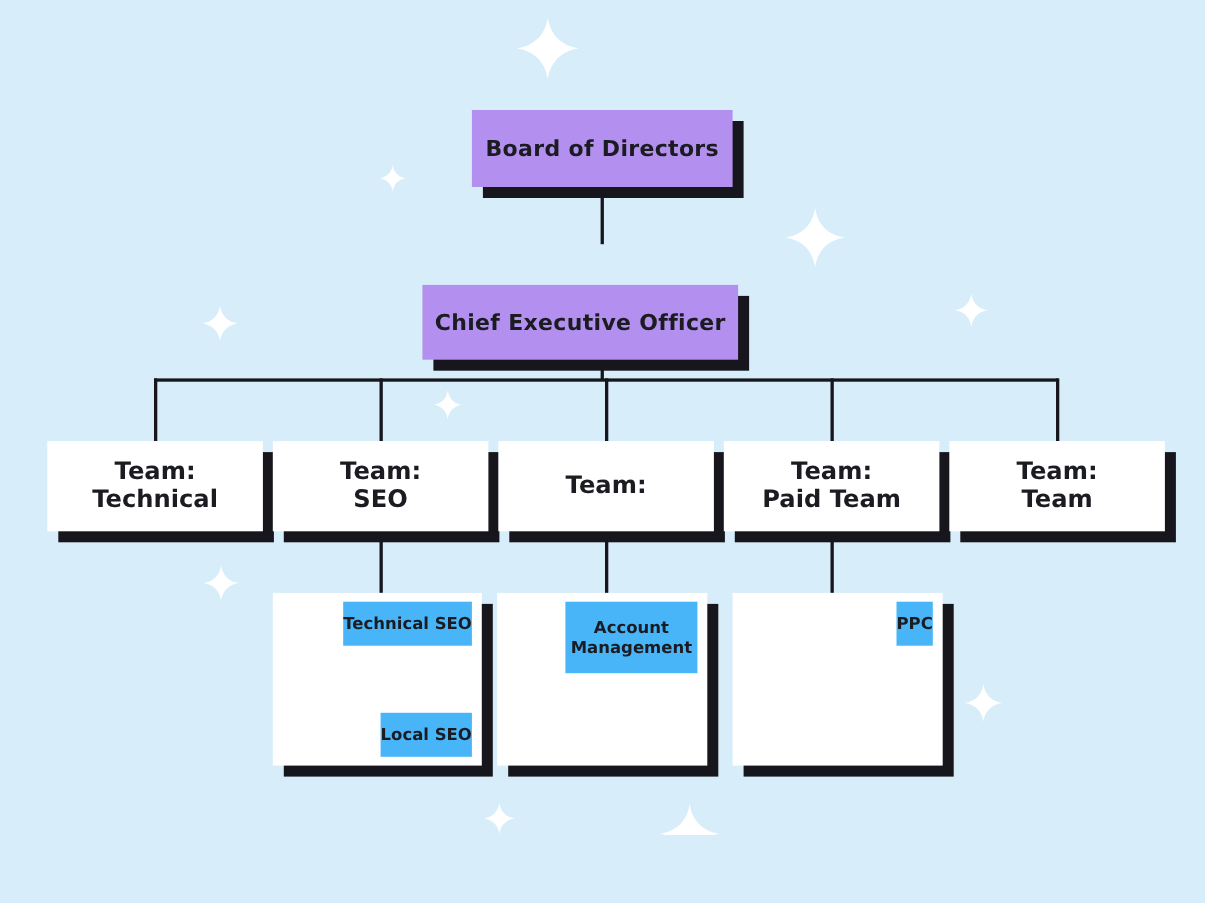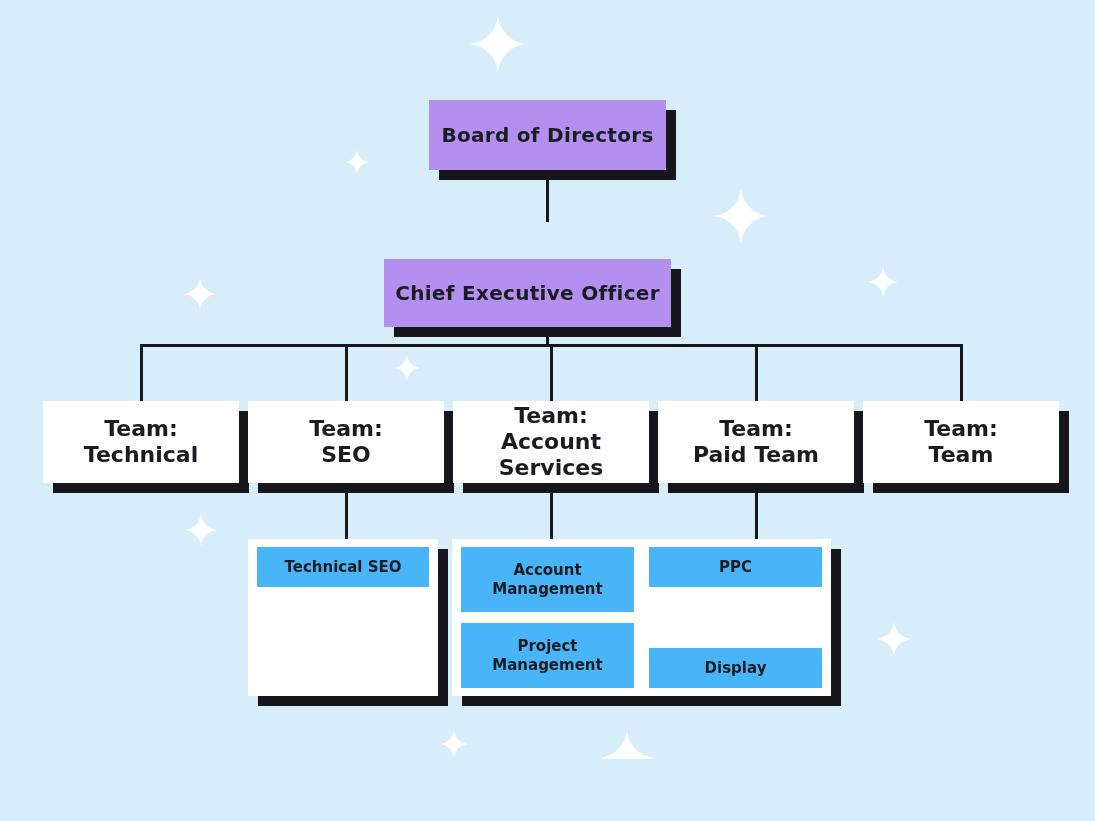--- a/index.html
+++ b/index.html
@@ -40,20 +40,21 @@
   
   .subgroup {
     position: absolute;
     background: #ffffff;
     box-shadow: 10px 10px 0 0 var(--shadow, #16161c);
     display: flex;
     flex-direction: column;
     justify-content: space-between;
     padding: 8px 9px;
     box-sizing: border-box;
+    align-items: flex-end;
   }
   .chip {
     background: var(--blue, #47b5f8);
     color: var(--text, #1b1b22);
     font-weight: 700;
     font-size: 15px;
     display: flex;
     align-items: center;
     justify-content: center;
     text-align: center;
@@ -132,21 +133,20 @@
   <div class="node white" style="left:248px; top:401px; width:196px; height:82px;">
     <div class="team-label">
       <div>Team:</div>
       <div>SEO</div>
     </div>
   </div>
 
   <div class="node white" style="left:453px; top:401px; width:196px; height:82px;">
     <div class="team-label">
       <div>Team:</div>
-      <div>Account Services</div>
     </div>
   </div>
 
   <div class="node white" style="left:658px; top:401px; width:196px; height:82px;">
     <div class="team-label">
       <div>Team:</div>
       <div>Paid Team</div>
     </div>
   </div>
 
@@ -154,33 +154,30 @@
     <div class="team-label">
       <div>Team:</div>
       <div>Team</div>
     </div>
   </div>
 
   <div class="subgroup" style="left:248px; top:539px; width:190px; height:157px;">
     <div class="chip h40">
       <span>Technical SEO</span>
     </div>
+    <div class="chip h40">
+      <span>Local SEO</span>
+    </div>
   </div>
 
   <div class="subgroup" style="left:452px; top:539px; width:191px; height:157px;">
     <div class="chip h65">
       <span style="max-width:120px;">Account Management</span>
     </div>
-    <div class="chip h65">
-      <span style="max-width:120px;">Project Management</span>
-    </div>
   </div>
 
-  <div class="subgroup" style="left:640px; top:539px; width:191px; height:157px;gap:42px;">
+  <div class="subgroup" style="left:666px; top:539px; width:191px; height:157px;gap:42px;">
     <div class="chip h40">
       <span>PPC</span>
-    </div>
-    <div class="chip h40">
-      <span>Display</span>
     </div>
   </div>
 
 </div>
 
 </body></html>

